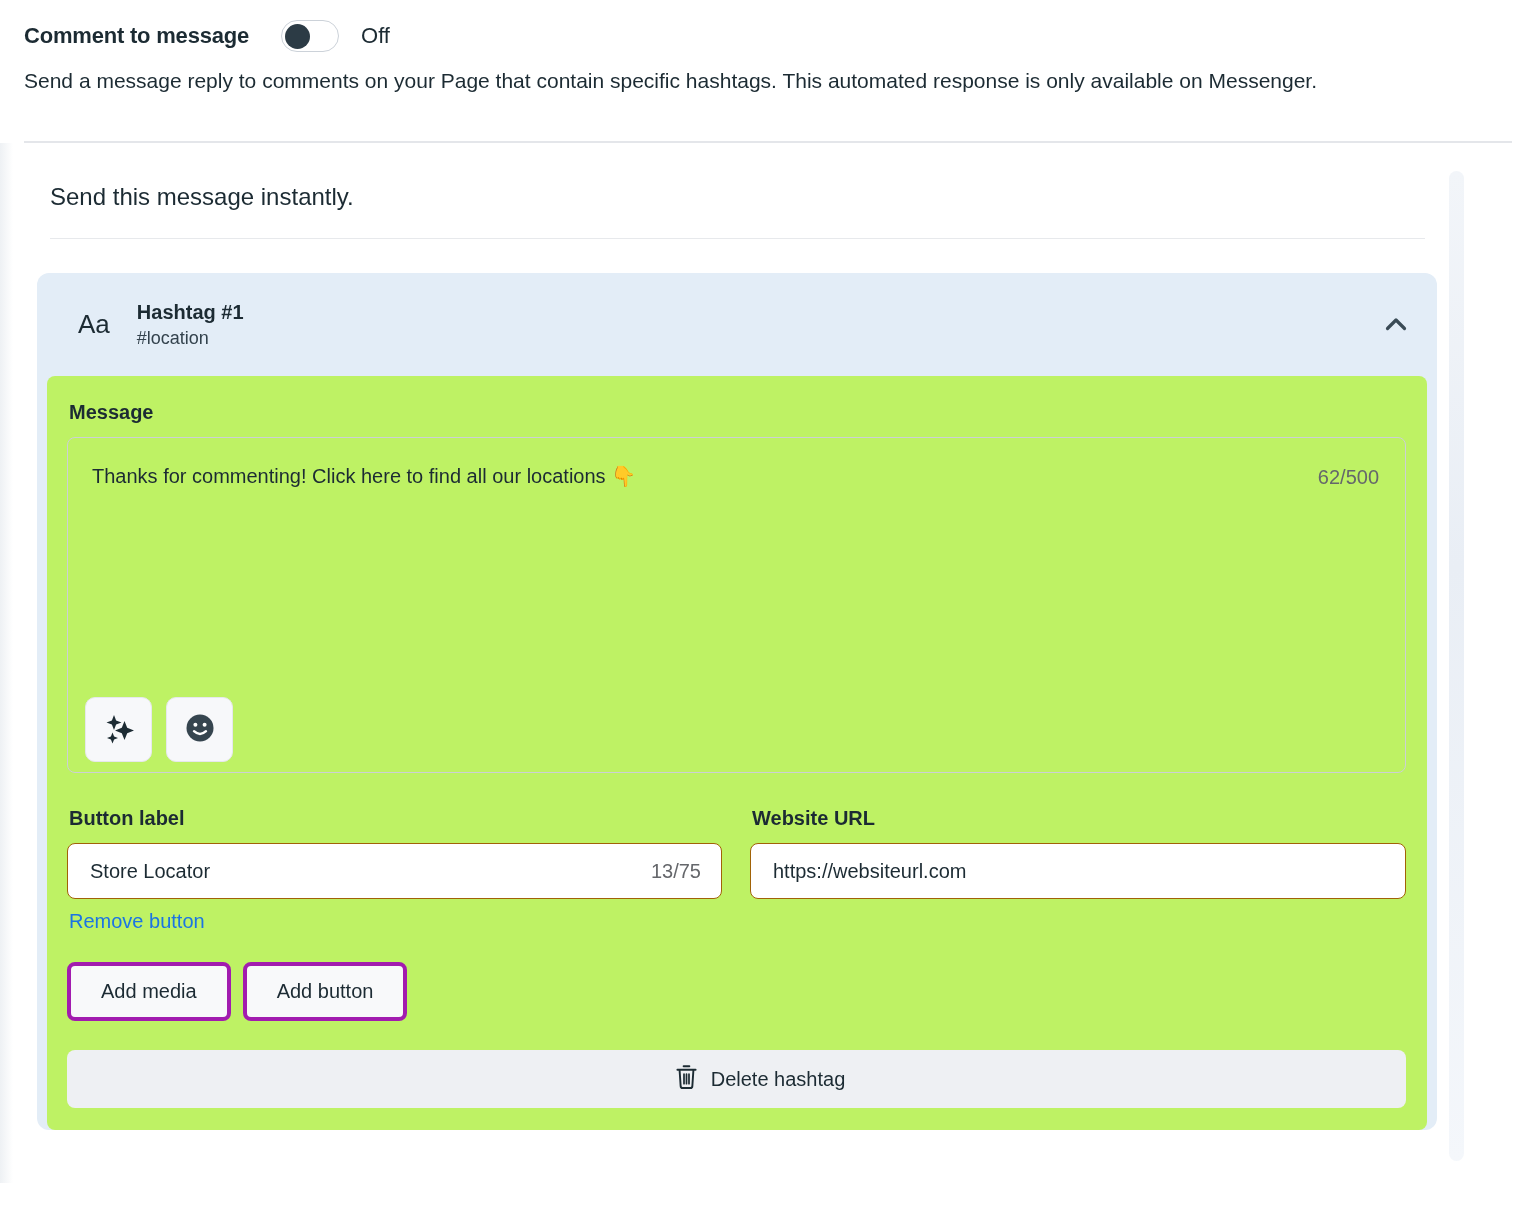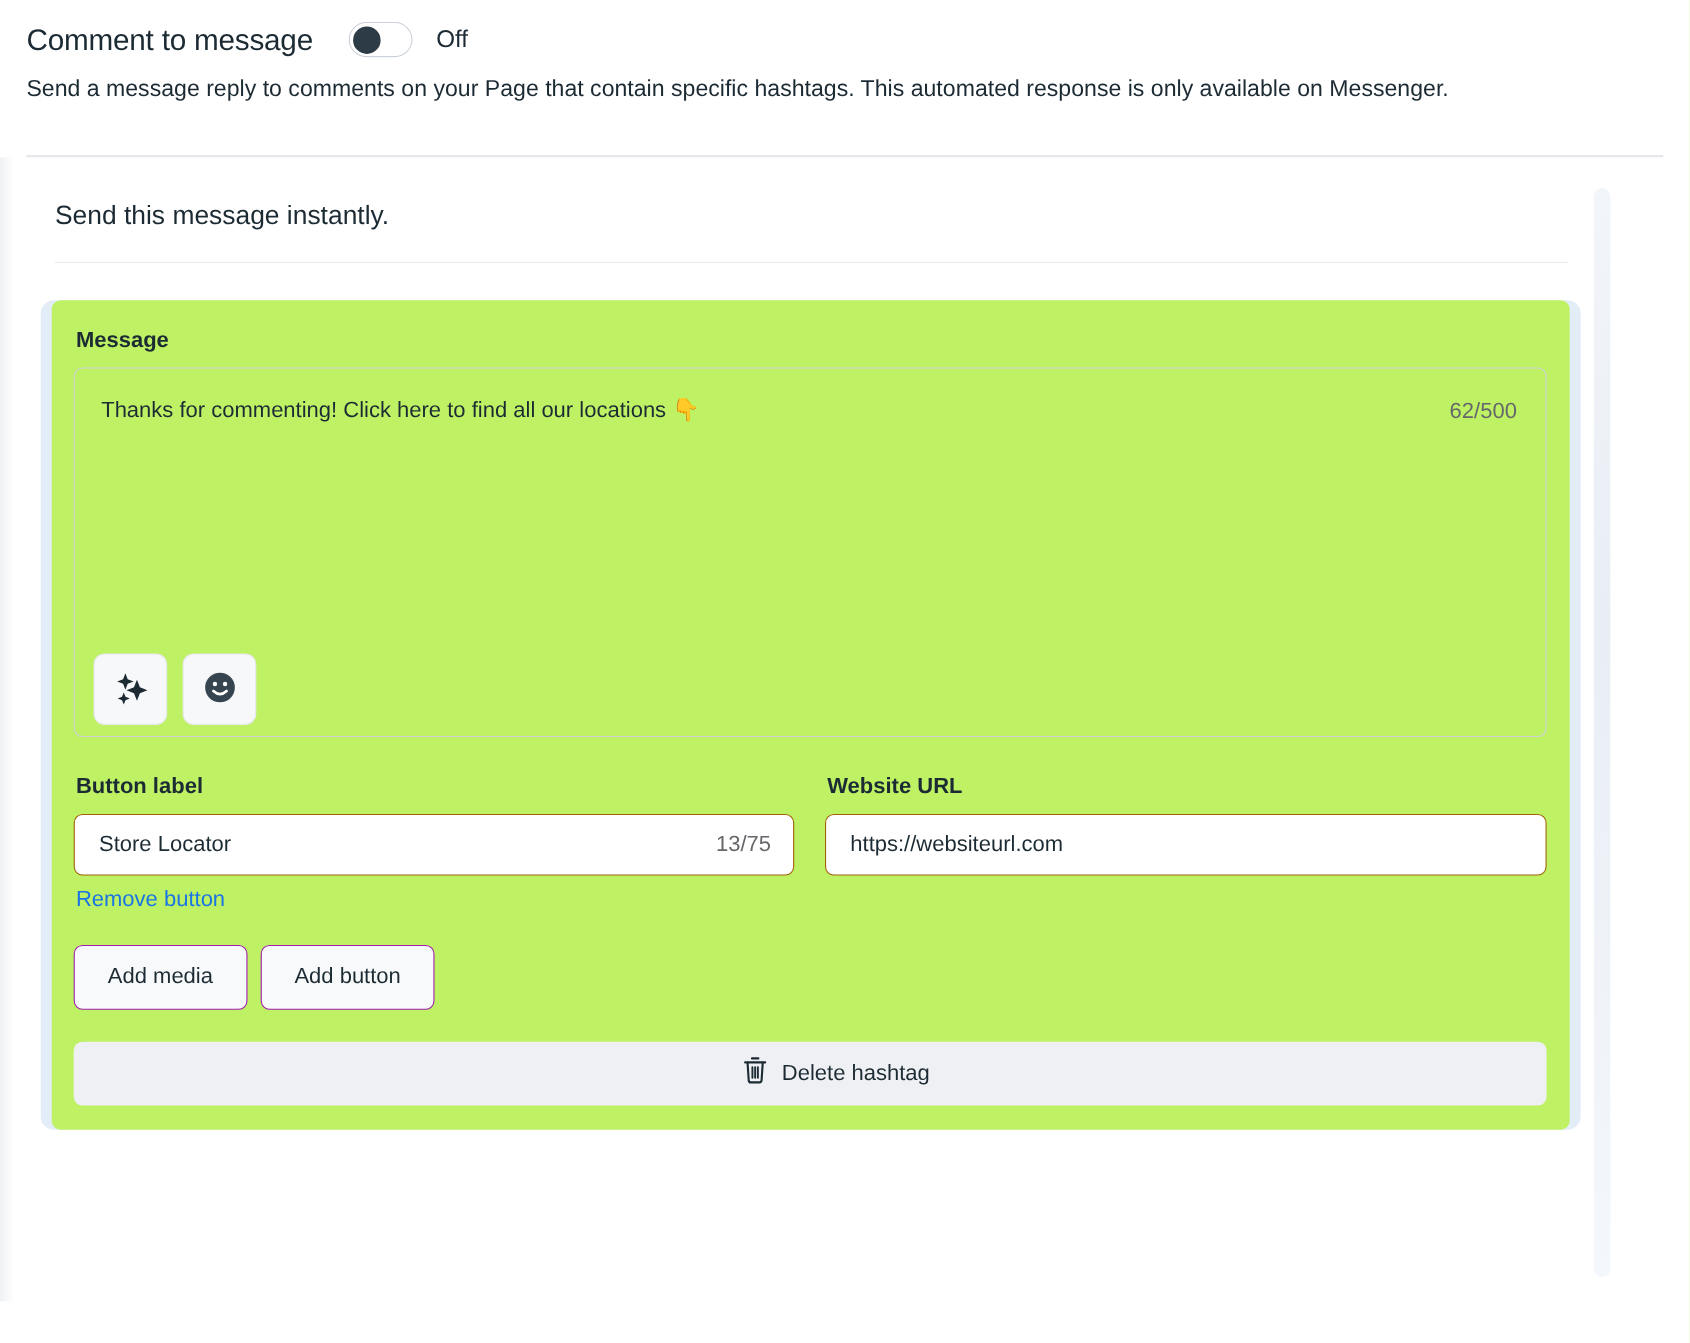--- a/index.html
+++ b/index.html
@@ -2,21 +2,21 @@
 <html><head>
 <meta charset="utf-8">
 <style>
   * { margin:0; padding:0; box-sizing:border-box; }
   html,body { width:1536px; height:1221px; background:#ffffff; overflow:hidden;
               font-family:"Liberation Sans","DejaVu Sans",sans-serif; color:#1c2b33; }
 
   
   .top { padding:20px 24px 0 24px; }
   .title-row { display:flex; align-items:center; }
-  .page-title { font-size:27px; font-weight:normal; letter-spacing:-0.2px;text-align:right; }
+  .page-title { font-size:22px; font-weight:bold; letter-spacing:-0.2px;text-align:right; }
   .toggle { margin-left:32px; width:58px; height:32px; border-radius:16px;
             background:#ffffff; border:1.5px solid #ccd2d9; position:relative; cursor:pointer; }
   .toggle .knob { position:absolute; left:3px; top:2.5px; width:25px; height:25px;
                   border-radius:50%; background:#2c3b45; }
   .toggle-label { margin-left:22px; font-size:22px; }
   .page-desc { margin-top:14px; font-size:21px; line-height:29px; color:#1c2b33; }
   .top-divider { margin-top:46px; border-top:2px solid #e4e6ea; }
 
   
   .content { position:relative; padding-top:33px; }
@@ -60,21 +60,21 @@
                display:flex; align-items:center; padding:0 20px 0 22px; background:#fff; }
   .input-box input { flex:1; border:none; outline:none; font-size:20px; color:#1c2b33;
                      font-family:inherit; background:transparent; }
   .input-counter { font-size:20px; color:#65676b; margin-left:12px; }
 
   .remove-link { display:inline-block; margin-top:11px; margin-left:2px;
                  font-size:20px; color:#1b74e4; text-decoration:none; cursor:pointer; }
 
   .add-row { display:flex; gap:12px; margin-top:29px; }
   .add-btn { height:59px; padding:0 30px; font-size:20px; color:#1c2b33;
-             background:#f8f9fa; border:1px solid #a21caf; border-radius:8px;
+             background:#f8f9fa; border:4px solid #a21caf; border-radius:8px;
              font-family:inherit; cursor:pointer; }
 
   .delete-btn { margin-top:29px; width:100%; height:58px; border:none; border-radius:8px;
                 background:#eef0f3; display:flex; align-items:center; justify-content:center;
                 gap:13px; font-size:20px; color:#1c2b33; font-family:inherit; cursor:pointer;padding-left:47px; }
 </style>
 </head>
 <body>
 
 <div class="top">
@@ -92,20 +92,35 @@
 <div class="content">
   <div class="left-shade"></div>
   <div class="scrollbar"></div>
 
   <div class="action">
     <p>Send this message instantly.</p>
   </div>
   <div class="thin-divider"></div>
 
   <div class="card">
+    <div class="card-header">
+      <span class="aa-icon">Aa</span>
+      <div class="card-titles">
+        <div class="card-title">Hashtag #1</div>
+        <div class="card-subtitle">#location</div>
+      </div>
+      <div class="header-spacer"></div>
+      <button class="collapse-btn">
+        <span>
+          <svg width="24" height="17" viewBox="0 0 24 17">
+            <path d="M3.5 13.5 L12 5 L20.5 13.5" fill="none" stroke="#3a4b56" stroke-width="3.2" stroke-linecap="round" stroke-linejoin="round"></path>
+          </svg>
+        </span>
+      </button>
+    </div>
 
     <div class="panel">
 
       <div class="field-label">Message</div>
       <div class="textarea">
         <div class="msg-text">Thanks for commenting! Click here to find all our locations 👇</div>
         <span class="char-counter">62/500</span>
         <div class="ta-tools">
           <button class="tool-btn">
             <span>

